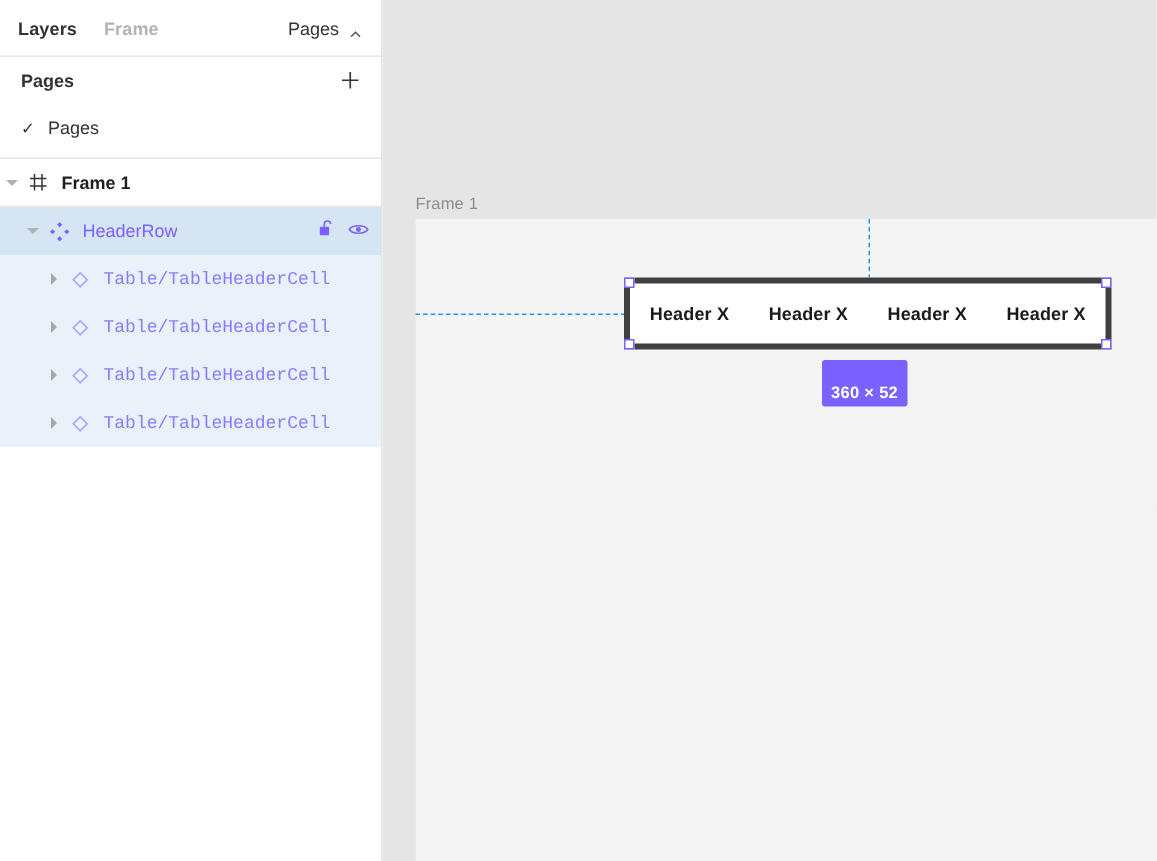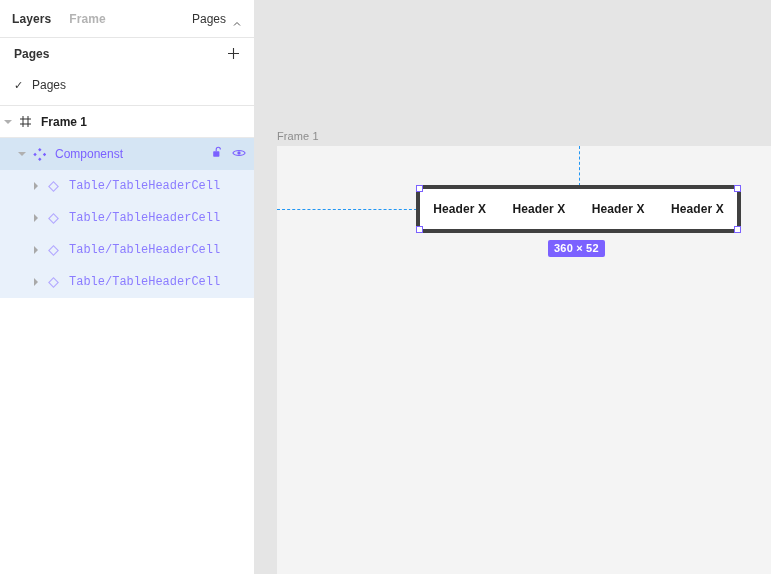--- a/index.html
+++ b/index.html
@@ -270,21 +270,21 @@
   .handle.br { right: -4px; bottom: -4px; }
 
   .size-badge {
     position: absolute;
     left: 293px;
     top: 240px;
     background: #7b61ff;
     color: #ffffff;
     font-size: 11px;
     font-weight: bold;
-    padding: 2px 6px 3px 6px;
+    padding: 16px 6px 3px 6px;
     border-radius: 2px;
     white-space: nowrap;
     letter-spacing: 0.2px;
   }
 </style>
 </head>
 <body>
 
 <div id="app">
 
@@ -338,21 +338,21 @@
       <span class="layer-icon">
         <svg width="13" height="13" viewBox="0 0 14 14" aria-hidden="true">
           <g fill="#7b61ff">
             <rect x="6" y="0.6" width="2.6" height="2.6" transform="rotate(45 7.3 1.9)"></rect>
             <rect x="6" y="10.8" width="2.6" height="2.6" transform="rotate(45 7.3 12.1)"></rect>
             <rect x="0.9" y="5.7" width="2.6" height="2.6" transform="rotate(45 2.2 7)"></rect>
             <rect x="11.1" y="5.7" width="2.6" height="2.6" transform="rotate(45 12.4 7)"></rect>
           </g>
         </svg>
       </span>
-      <span class="layer-label component">Componenst</span>
+      <span class="layer-label component">HeaderRow</span>
       <span class="row-actions">
         <span>
           <svg width="12" height="13" viewBox="0 0 12 13" aria-hidden="true">
             <path d="M4.2 5.2 V3.4 a2.1 2.1 0 0 1 4.2 0" fill="none" stroke="#7b61ff" stroke-width="1.1"></path>
             <rect x="1.2" y="5.2" width="6.2" height="5.6" rx="0.7" fill="#7b61ff"></rect>
           </svg>
         </span>
         <span>
           <svg width="14" height="12" viewBox="0 0 16 12" aria-hidden="true">
             <path d="M1 6 C3.3 2.2 12.7 2.2 15 6 C12.7 9.8 3.3 9.8 1 6 Z" fill="none" stroke="#7b61ff" stroke-width="1.2"></path>

